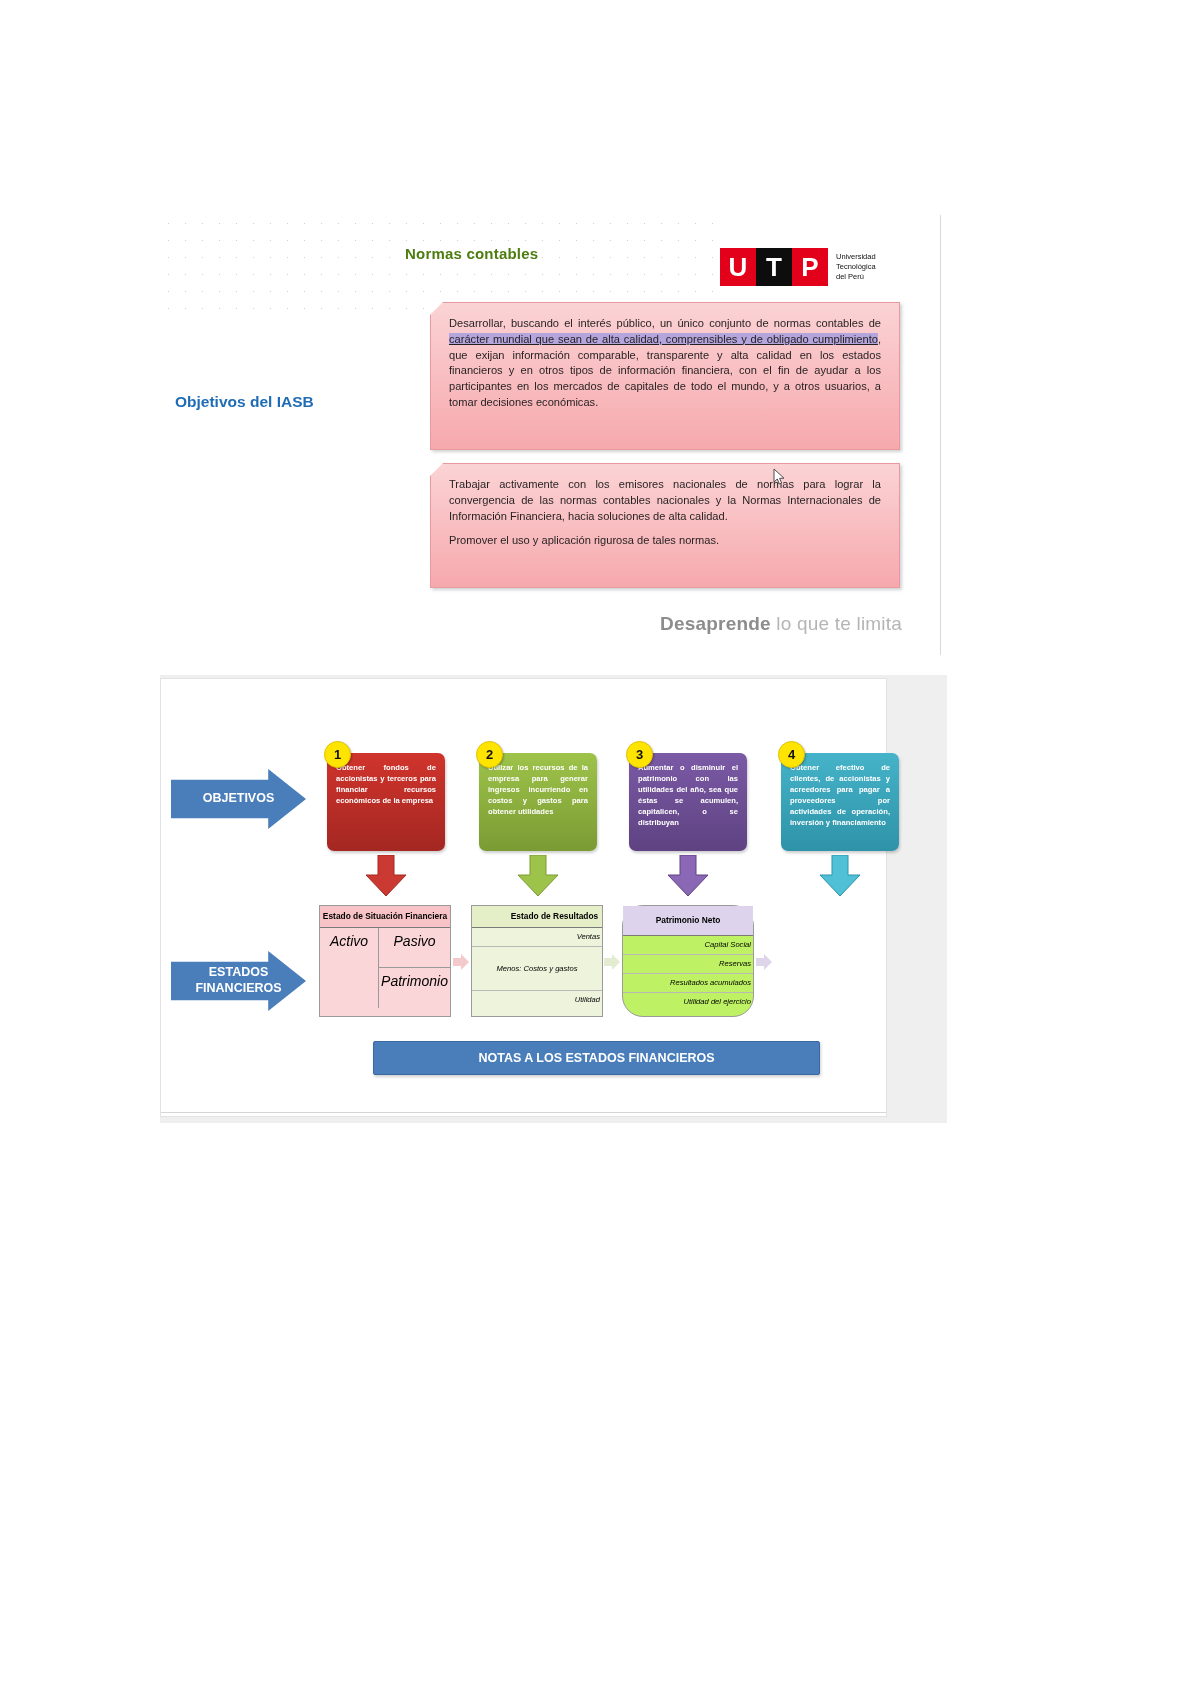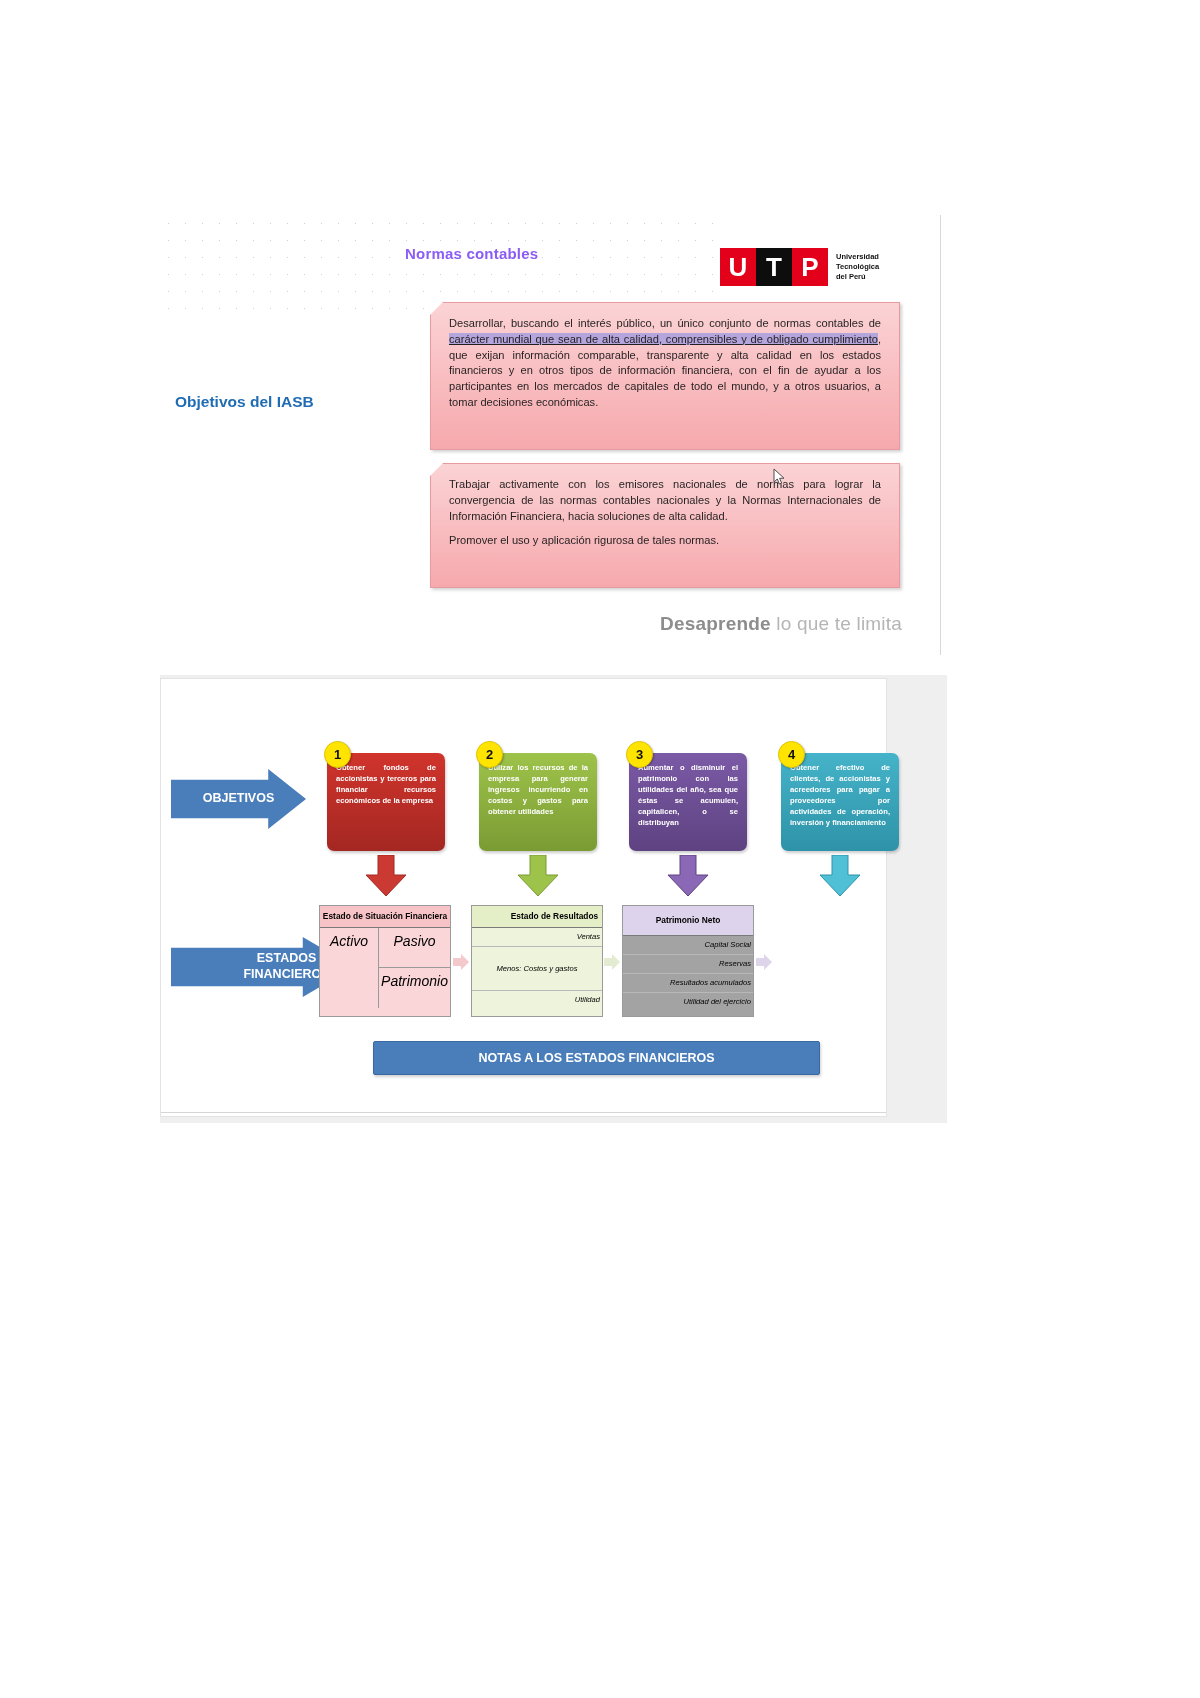--- a/index.html
+++ b/index.html
@@ -17,33 +17,33 @@
   }
   .slide1-inner{position:absolute;left:0;top:0;width:760px;height:440px;background:#fff;}
   .dotgrid{
     position:absolute;left:0;top:0;width:560px;height:95px;
     background-image:radial-gradient(#c9c9c9 0.9px, transparent 1px);
     background-size:17px 17px;
     opacity:.85;
   }
   .s1-title{
     position:absolute;left:245px;top:30px;
-    color:#8b5cf6;font-weight:bold;font-size:15px;letter-spacing:.2px;
+    color:#4d7c0f;font-weight:bold;font-size:15px;letter-spacing:.2px;
     font-family:"Liberation Sans", sans-serif;
   }
   .utp-logo{position:absolute;left:560px;top:33px;display:flex;align-items:center;}
   .utp-marks{display:flex;}
   .utp-cell{
     width:36px;height:38px;display:flex;align-items:center;justify-content:center;
     color:#fff;font-weight:bold;font-size:26px;font-family:"Liberation Sans", sans-serif;
   }
   .utp-red{background:#e2001a;}
   .utp-black{background:#0d0d0d;}
   .utp-words{
-    margin-left:8px;color:#111;font-size:7.5px;line-height:1.32;font-weight:bold;
+    margin-left:8px;color:#111;font-size:7.5px;line-height:1.32;font-weight:normal;
     font-family:"Liberation Sans", sans-serif;
   }
   .s1-label{
     position:absolute;left:15px;top:178px;
     color:#1f6cb5;font-size:15.5px;font-weight:bold;
   }
   .pinkbox{
     position:absolute;
     background:linear-gradient(180deg,#fbd3d5 0%,#f6a9ad 100%);
     border:1px solid #e79ba0;
@@ -116,21 +116,21 @@
   .strow{
     text-align:right;padding:4.5px 2px;font-style:italic;font-size:7.6px;
     border-bottom:1px solid #b9b9b9;line-height:1.2;
   }
   .strow:last-child{border-bottom:none;}
 
   .t1{background:#fbd6d8;}
   .t1 .sthead{background:#f8c3c6;}
   .t2{background:#eef4dc;}
   .t2 .sthead{background:#e4eec7;padding-left:37px;}
-  .t3{background:#a3a3a3;}
+  .t3{background:#bef264;border-radius:21px;}
   .t3 .sthead{background:#ded3ec;}
   .t4{background:#d7eef5;}
   .t4 .sthead{background:#c9e8f2;}
 
   .split{display:flex;height:100%;}
   .split > div{flex:1;display:flex;flex-direction:column;}
   .cellita{font-style:italic;font-size:14px;text-align:center;padding:5px 2px;}
 
   .notes{
     position:absolute;background:#4a7ebb;border:1px solid #3a68a0;border-radius:2px;
@@ -186,21 +186,21 @@
   </div>
 </div>
 
 <div class="slide2">
   <div class="slide2-card">
 
     <div class="flag" style="left:10px;top:90px;width:135px;height:60px;">
       <span>OBJETIVOS</span>
     </div>
 
-    <div class="flag" style="left:10px;top:258px;width:135px;height:60px;padding-left:48px;">
+    <div class="flag" style="left:10px;top:272px;width:135px;height:60px;">
       <span>
         <span>ESTADOS</span><br>
         <span>FINANCIEROS</span>
       </span>
     </div>
 
     <div class="numcircle" style="left:163px;top:62px;">1</div>
     <div class="numcircle" style="left:315px;top:62px;">2</div>
     <div class="numcircle" style="left:465px;top:62px;">3</div>
     <div class="numcircle" style="left:617px;top:62px;">4</div>

